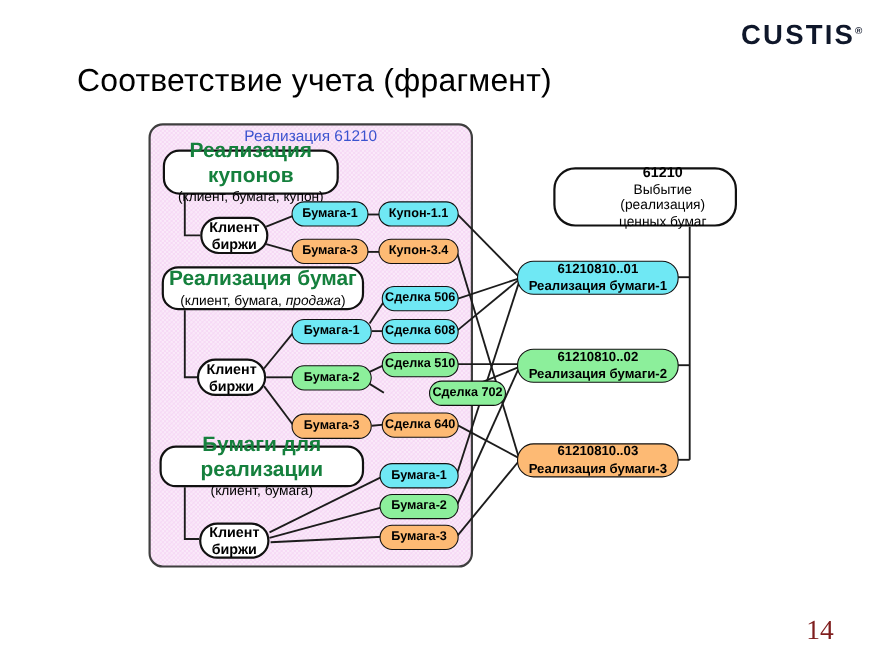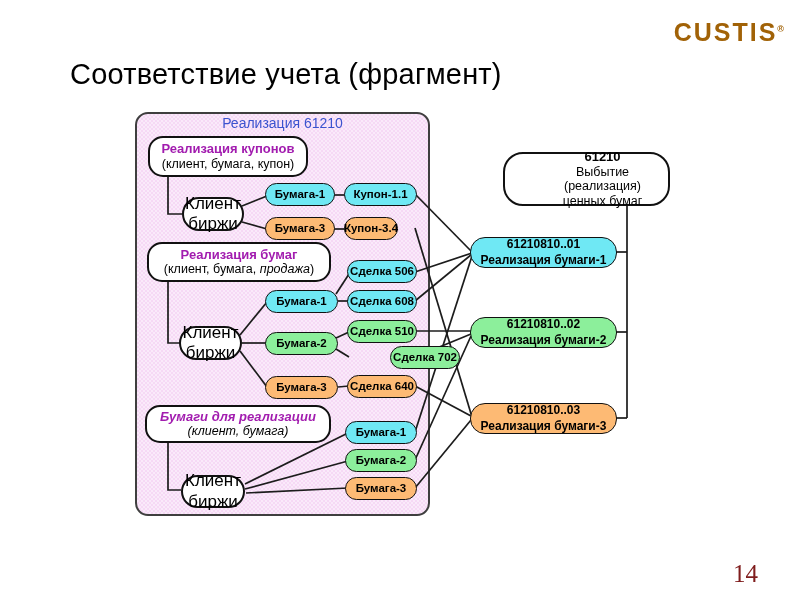--- a/index.html
+++ b/index.html
@@ -7,21 +7,21 @@
     width:800px;height:600px;background:#ffffff;position:relative;overflow:hidden;
     font-family:"Liberation Sans", sans-serif;
   }
   .stage{position:absolute;inset:0;}
 
   .slide-title{
     position:absolute;left:70px;top:58px;font-size:29px;color:#000;
     letter-spacing:0.2px;white-space:nowrap;
   }
   .logo{
-    position:absolute;right:16px;top:18px;color:#a16207;font-size:25px;
+    position:absolute;right:16px;top:18px;color:#0f172a;font-size:25px;
     font-weight:600;letter-spacing:2px;white-space:nowrap;
   }
   .logo sup{font-size:9px;letter-spacing:0;vertical-align:super;}
   .page-number{
     position:absolute;left:733px;top:560px;font-family:"Liberation Serif", serif;
     font-size:25px;color:#7f1d1d;
   }
 
   .container{
     position:absolute;left:135px;top:112px;width:295px;height:404px;
@@ -37,23 +37,23 @@
     position:absolute;left:135px;top:115px;width:295px;text-align:center;
     font-size:14px;color:#3b53cf;z-index:2;
   }
 
   svg.wires{position:absolute;left:0;top:0;z-index:1;}
 
   .node{position:absolute;box-sizing:border-box;z-index:2;background:#fff;
     border:2px solid #111;display:flex;flex-direction:column;justify-content:center;
     align-items:center;text-align:center;line-height:1.18;}
   .hbox{border-radius:15px;}
-  .hbox .h{font-weight:bold;font-size:13px;color:#a21caf;}
+  .hbox .h{font-weight:bold;font-size:19px;color:#15803d;}
   .hbox .s{font-size:12.5px;color:#000;}
-  .ellipse{border-radius:17px;font-weight:normal;font-size:17px;padding:14px 6px;}
+  .ellipse{border-radius:17px;font-weight:bold;font-size:13px;padding:14px 6px;}
   .pill{border-radius:12px;border-width:1.5px;font-weight:bold;font-size:11.5px;
     justify-content:center;white-space:nowrap;}
   .c-cyan{background:#6fe8f4;}
   .c-green{background:#8cef9b;}
   .c-yellow{background:#fdba74;text-align:right;}
   .rbox{border-radius:20px;padding-left:32px;}
   .rbox .h{font-weight:bold;font-size:13px;}
   .rbox .s{font-size:12.5px;}
   .rpill{border-radius:15px;border-width:1.5px;font-weight:bold;font-size:12px;line-height:1.3;}
   .it{font-style:italic;}
@@ -113,37 +113,37 @@
   </svg>
 
   <div class="node hbox" style="left:148px;top:136px;width:160px;height:41px;">
     <span class="h">Реализация купонов</span>
     <span class="s">(клиент, бумага, купон)</span>
   </div>
   <div class="node ellipse" style="left:182px;top:197px;width:62px;height:34px;">Клиент биржи</div>
   <div class="node pill c-cyan" style="left:265px;top:183px;width:70px;height:23px;">Бумага-1</div>
   <div class="node pill c-cyan" style="left:344px;top:183px;width:73px;height:23px;">Купон-1.1</div>
   <div class="node pill c-yellow" style="left:265px;top:217px;width:70px;height:23px;">Бумага-3</div>
-  <div class="node pill c-yellow" style="left:344px;top:217px;width:54px;height:23px;">Купон-3.4</div>
+  <div class="node pill c-yellow" style="left:344px;top:217px;width:73px;height:23px;">Купон-3.4</div>
 
   <div class="node hbox" style="left:147px;top:242px;width:184px;height:40px;">
     <span class="h">Реализация бумаг</span>
     <span class="s"><span>(клиент, бумага, </span><span class="it">продажа</span><span>)</span></span>
   </div>
   <div class="node ellipse" style="left:179px;top:326px;width:63px;height:34px;">Клиент биржи</div>
   <div class="node pill c-cyan" style="left:265px;top:290px;width:73px;height:23px;">Бумага-1</div>
   <div class="node pill c-cyan" style="left:347px;top:260px;width:70px;height:23px;">Сделка 506</div>
   <div class="node pill c-cyan" style="left:347px;top:290px;width:70px;height:23px;">Сделка 608</div>
   <div class="node pill c-green" style="left:265px;top:332px;width:73px;height:23px;">Бумага-2</div>
   <div class="node pill c-green" style="left:347px;top:320px;width:70px;height:23px;text-align:center;">Сделка 510</div>
   <div class="node pill c-green" style="left:347px;top:346px;width:70px;height:23px;margin-left:43px;">Сделка 702</div>
   <div class="node pill c-yellow" style="left:265px;top:376px;width:73px;height:23px;">Бумага-3</div>
   <div class="node pill c-yellow" style="left:347px;top:375px;width:70px;height:23px;">Сделка 640</div>
 
-  <div class="node hbox" style="left:145px;top:405px;width:186px;height:38px;font-style:italic;">
+  <div class="node hbox" style="left:145px;top:405px;width:186px;height:38px;">
     <span class="h">Бумаги для реализации</span>
     <span class="s">(клиент, бумага)</span>
   </div>
   <div class="node ellipse" style="left:181px;top:475px;width:64px;height:33px;">Клиент биржи</div>
   <div class="node pill c-cyan" style="left:345px;top:421px;width:72px;height:23px;">Бумага-1</div>
   <div class="node pill c-green" style="left:345px;top:449px;width:72px;height:23px;">Бумага-2</div>
   <div class="node pill c-yellow" style="left:345px;top:477px;width:72px;height:23px;">Бумага-3</div>
 
   <div class="node rbox" style="left:503px;top:152px;width:167px;height:54px;">
     <span class="h">61210</span>

